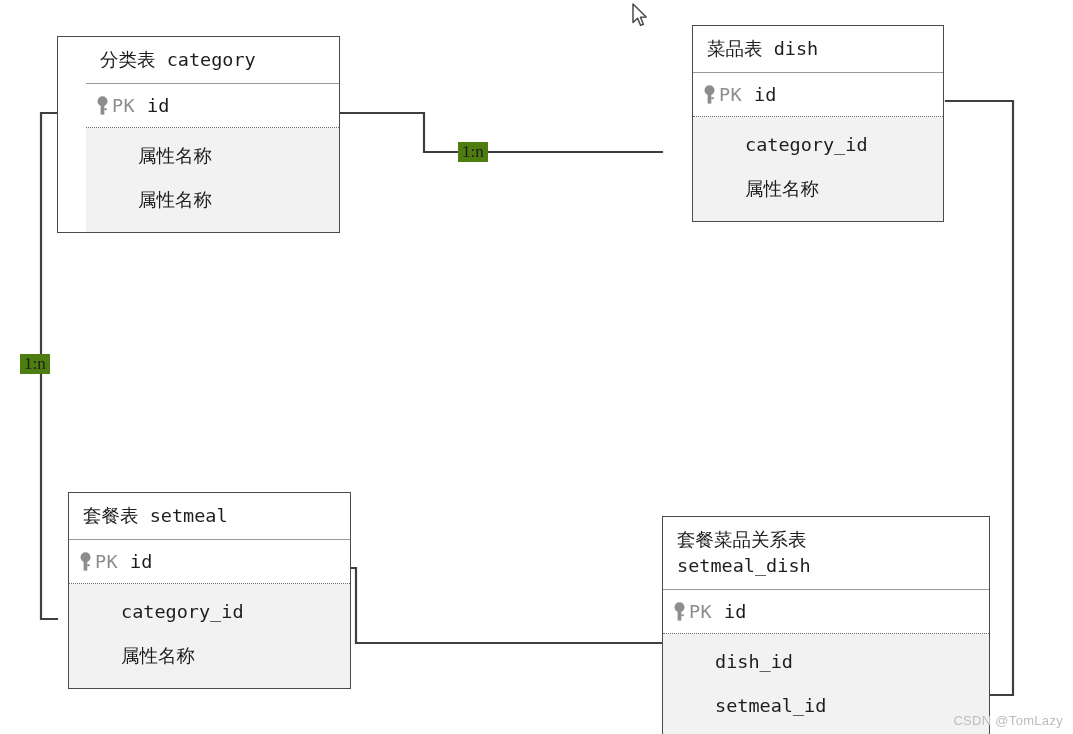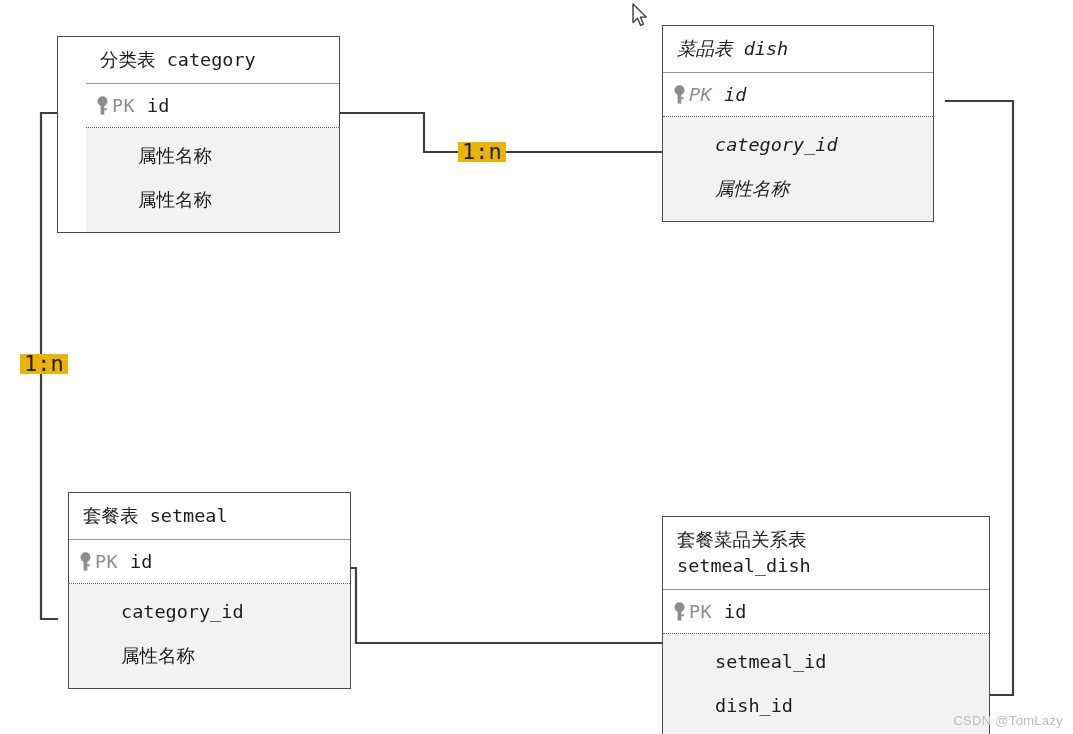--- a/index.html
+++ b/index.html
@@ -81,25 +81,26 @@
     font-size: 18.5px;
     line-height: 26px;
     padding: 9px 0 9px 52px;
     white-space: nowrap;
   }
 
   
   .card-label {
     position: absolute;
     color: #1d1d1d;
-    font-size: 22px;
-    background: #eab308;
+    font-size: 17px;
+    background: #4d7c0f;
     padding: 0 4px;
     line-height: 20px;
     white-space: nowrap;
+    font-family: Liberation Serif, serif;
   }
 
   
   #watermark {
     position: absolute;
     right: 10px;
     bottom: 6px;
     color: #bdbdbd;
     font-family: "Liberation Sans", sans-serif;
     font-size: 13px;
@@ -150,21 +151,21 @@
       </span>
       <span class="pk-tag">PK</span>
       <span class="pk-name">id</span>
     </div>
     <div class="ent-attrs">
       <div class="attr">属性名称</div>
       <div class="attr">属性名称</div>
     </div>
   </div>
 
-  <div class="entity" style="left:662px; top:25px; width:272px;font-style:italic;">
+  <div class="entity" style="left:692px; top:25px; width:252px;">
     <div class="ent-title">菜品表 dish</div>
     <div class="ent-pk">
       <span class="key-icon">
         <svg width="13" height="19" viewBox="0 0 13 19" xmlns="http://www.w3.org/2000/svg">
           <circle cx="6.5" cy="5.2" r="5" fill="#8d8d8d"></circle>
           <rect x="4.6" y="8.4" width="3.7" height="10.2" fill="#8d8d8d"></rect>
           <rect x="8.3" y="12.2" width="2.4" height="2" fill="#8d8d8d"></rect>
         </svg>
       </span>
       <span class="pk-tag">PK</span>
@@ -203,22 +204,22 @@
         <svg width="13" height="19" viewBox="0 0 13 19" xmlns="http://www.w3.org/2000/svg">
           <circle cx="6.5" cy="5.2" r="5" fill="#8d8d8d"></circle>
           <rect x="4.6" y="8.4" width="3.7" height="10.2" fill="#8d8d8d"></rect>
           <rect x="8.3" y="12.2" width="2.4" height="2" fill="#8d8d8d"></rect>
         </svg>
       </span>
       <span class="pk-tag">PK</span>
       <span class="pk-name">id</span>
     </div>
     <div class="ent-attrs">
+      <div class="attr">dish_id</div>
       <div class="attr">setmeal_id</div>
-      <div class="attr">dish_id</div>
     </div>
   </div>
 
   <svg id="cursor" viewBox="0 0 18 26" xmlns="http://www.w3.org/2000/svg">
     <path d="M 2 1 L 2 19.5 L 6.6 15.2 L 9.6 22.4 L 12.4 21.2 L 9.5 14.3 L 15.2 14.0 Z" fill="#ffffff" stroke="#4a4a4a" stroke-width="1.5" stroke-linejoin="round"></path>
   </svg>
 
   <div id="watermark">CSDN @TomLazy</div>
 
 </div>

